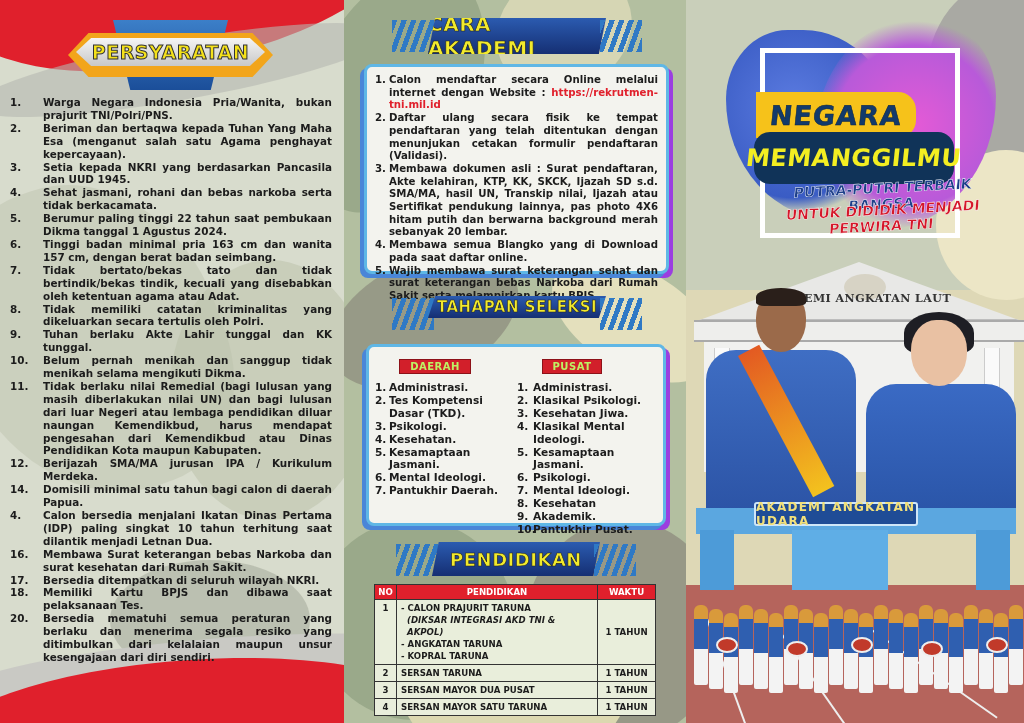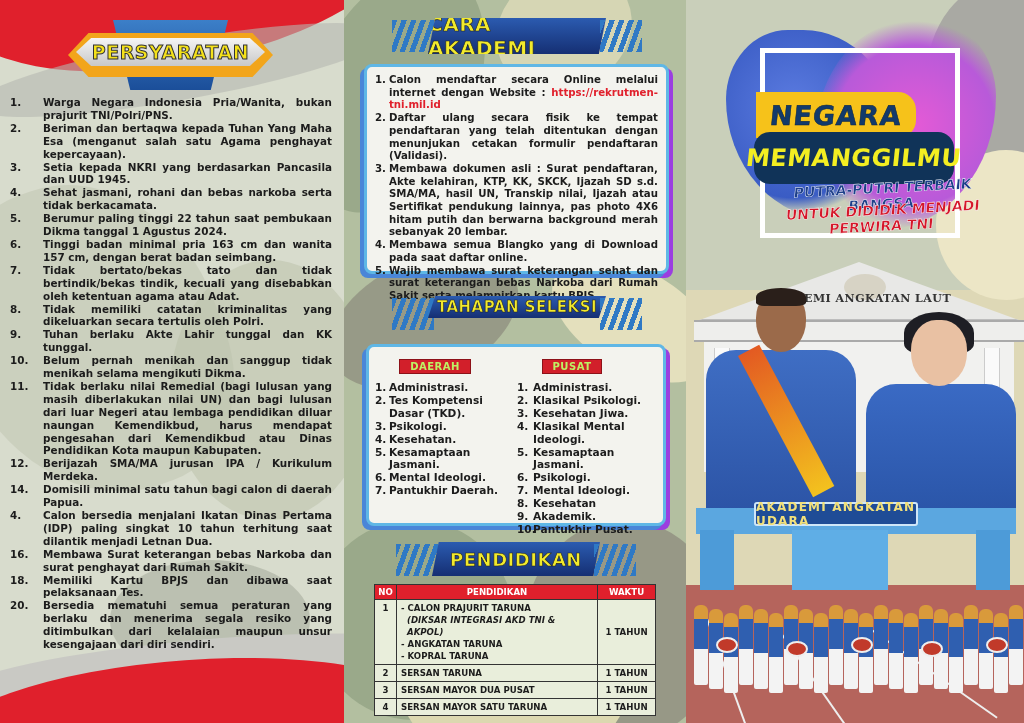--- a/index.html
+++ b/index.html
@@ -185,21 +185,25 @@
       <li>
         <span class="num">14.</span>
         <span class="txt">Domisili minimal satu tahun bagi calon di daerah Papua.</span>
       </li>
       <li>
         <span class="num">4.</span>
         <span class="txt">Calon bersedia menjalani Ikatan Dinas Pertama (IDP) paling singkat 10 tahun terhitung saat dilantik menjadi Letnan Dua.</span>
       </li>
       <li>
         <span class="num">16.</span>
-        <span class="txt">Membawa Surat keterangan bebas Narkoba dan surat penghayat dari Rumah Sakit.</span>
+        <span class="txt">Membawa Surat keterangan bebas Narkoba dan surat kesehatan dari Rumah Sakit.</span>
+      </li>
+      <li>
+        <span class="num">17.</span>
+        <span class="txt">Bersedia ditempatkan di seluruh wilayah NKRI.</span>
       </li>
       <li>
         <span class="num">18.</span>
         <span class="txt">Memiliki Kartu BPJS dan dibawa saat pelaksanaan Tes.</span>
       </li>
       <li>
         <span class="num">20.</span>
         <span class="txt">Bersedia mematuhi semua peraturan yang berlaku dan menerima segala resiko yang ditimbulkan dari kelalaian maupun unsur kesengajaan dari diri sendiri.</span>
       </li>
     </ol>

